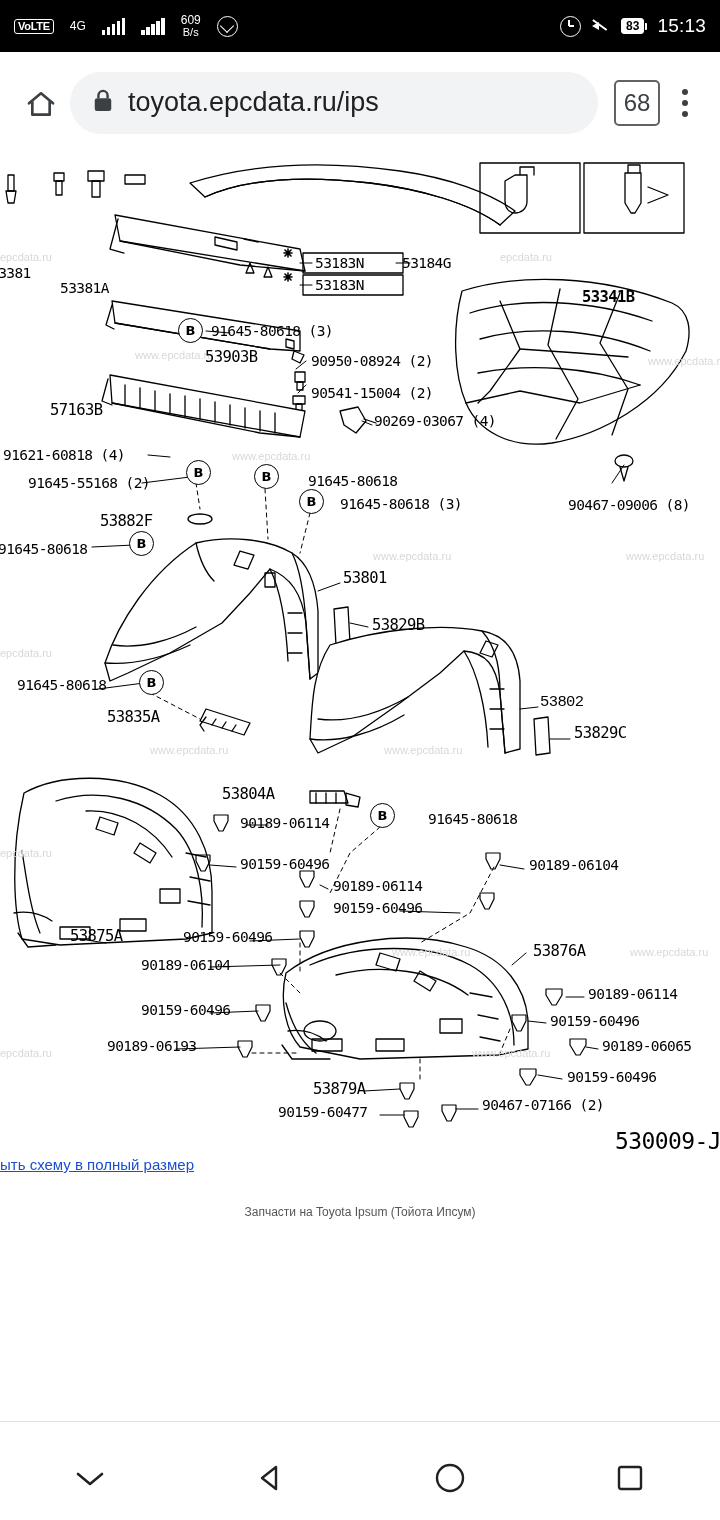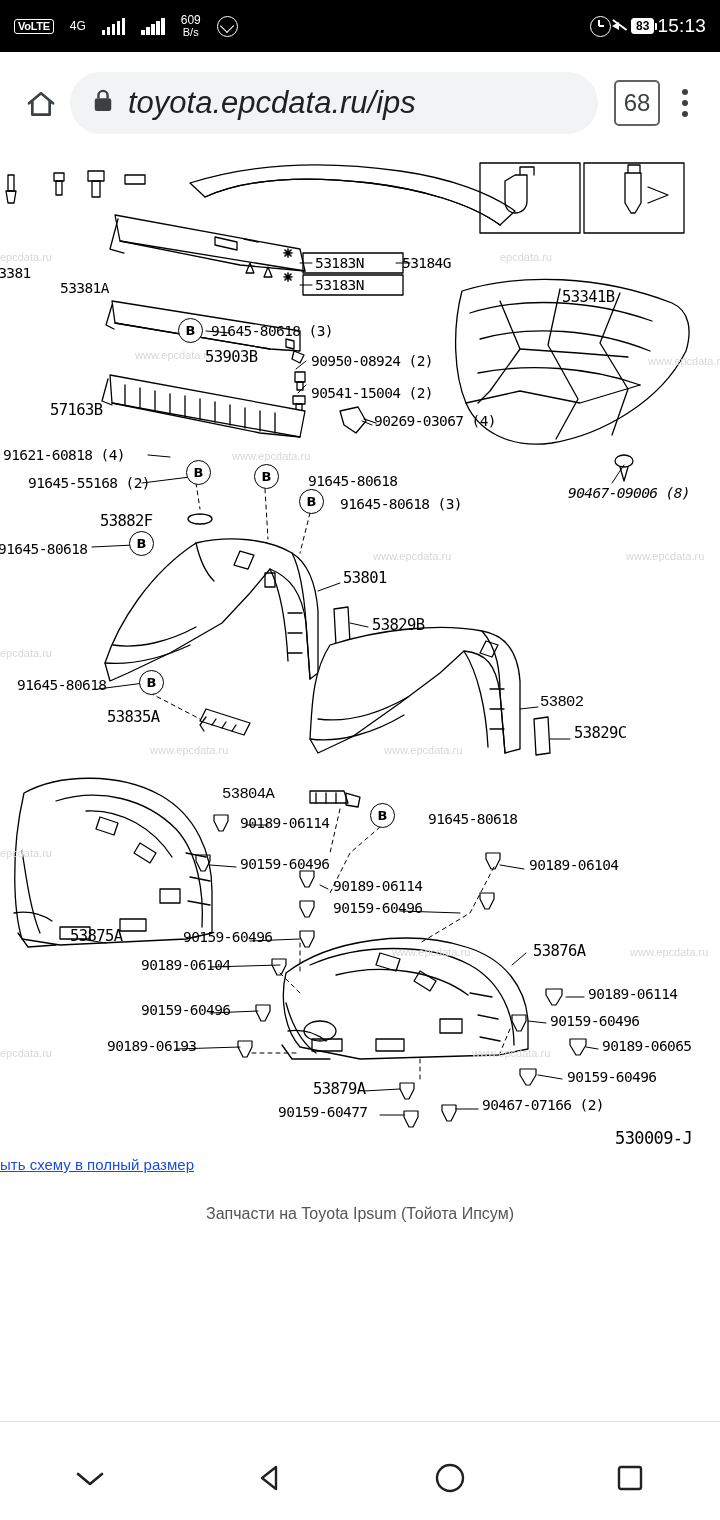--- a/index.html
+++ b/index.html
@@ -21,21 +21,21 @@
     top: 0; left: 0;
     width: 720px; height: 52px;
     background: #000;
     color: #fff;
     display: flex;
     align-items: center;
     box-sizing: border-box;
     padding: 0 14px;
   }
   .sb-left { display: flex; align-items: center; gap: 16px; }
-  .sb-right { display: flex; align-items: center; margin-left: auto; }
+  .sb-right { display: flex; align-items: center; gap: 10px; margin-left: auto; }
   .volte {
     border: 1.5px solid #fff;
     border-radius: 3px;
     font-size: 11px;
     font-weight: bold;
     padding: 1px 3px;
     line-height: 1;
     letter-spacing: -0.3px;
   }
   .net-label { font-size: 12px; line-height: 1; }
@@ -110,25 +110,24 @@
     background: #f1f3f4;
     border-radius: 31px;
     display: flex;
     align-items: center;
     padding: 0 22px;
     box-sizing: border-box;
     overflow: hidden;
   }
   .lock-icon { margin-right: 14px; flex: 0 0 auto; }
   .url-text {
-    font-size: 31px;
+    font-size: 27px;
     color: #202124;
     white-space: nowrap;
     overflow: hidden;
-    font-style: italic;
   }
   .tabcount {
     width: 42px; height: 42px;
     border: 2.5px solid #5f6368;
     border-radius: 5px;
     margin-left: 16px;
     display: flex; align-items: center; justify-content: center;
     font-size: 24px; color: #3c4043; font-weight: 500;
   }
   .menu-dots {
@@ -186,21 +185,21 @@
     left: 0; top: 1003px;
     font-size: 15px;
     color: #1a4fd0;
     text-decoration: underline;
     white-space: nowrap;
   }
   .caption {
     position: absolute;
     top: 1052px; left: 0; width: 720px;
     text-align: center;
-    font-size: 16px;
+    font-size: 12px;
     color: #555;
   }
   .hr-line {
     position: absolute;
     left: 0; top: 1268px; width: 720px; height: 1px; background: #e2e2e2;
   }
 
   
   .navbar {
     position: absolute;
@@ -492,62 +491,62 @@
   <div class="wm" style="left:392px; top:793px;">www.epcdata.ru</div>
   <div class="wm" style="left:630px; top:793px;">www.epcdata.ru</div>
   <div class="wm" style="left:0px; top:894px;">epcdata.ru</div>
   <div class="wm" style="left:472px; top:894px;">www.epcdata.ru</div>
 
   <div class="lbl" style="left:-10px; top:112px;">53381</div>
   <div class="lbl" style="left:37px;  top:127px;margin-left:23px;">53381A</div>
   <div class="lbl" style="left:315px; top:102px;">53183N</div>
   <div class="lbl" style="left:402px; top:102px;">53184G</div>
   <div class="lbl" style="left:315px; top:124px;">53183N</div>
-  <div class="lbl big" style="left:562px; top:135px;">53341B</div>
+  <div class="lbl big" style="left:582px; top:135px;font-weight:bold;">53341B</div>
   <div class="lbl" style="left:211px; top:170px;">91645-80618 (3)</div>
   <div class="lbl big" style="left:205px; top:195px;">53903B</div>
   <div class="lbl" style="left:311px; top:200px;">90950-08924 (2)</div>
   <div class="lbl" style="left:311px; top:232px;">90541-15004 (2)</div>
   <div class="lbl big" style="left:50px;  top:248px;">57163B</div>
   <div class="lbl" style="left:374px; top:260px;">90269-03067 (4)</div>
   <div class="lbl" style="left:3px;   top:294px;">91621-60818 (4)</div>
   <div class="lbl" style="left:28px;  top:322px;">91645-55168 (2)</div>
   <div class="lbl" style="left:308px; top:320px;">91645-80618</div>
   <div class="lbl" style="left:340px; top:343px;">91645-80618 (3)</div>
   <div class="lbl big" style="left:100px; top:359px;">53882F</div>
-  <div class="lbl" style="left:568px; top:332px;font-style:italic;">90467-09006 (8)</div>
+  <div class="lbl" style="left:568px; top:344px;">90467-09006 (8)</div>
   <div class="lbl" style="left:-2px;  top:388px;">91645-80618</div>
   <div class="lbl big" style="left:343px; top:416px;">53801</div>
   <div class="lbl big" style="left:372px; top:463px;">53829B</div>
   <div class="lbl big" style="left:540px; top:540px;font-family:Liberation Mono, monospace;">53802</div>
   <div class="lbl big" style="left:574px; top:571px;">53829C</div>
   <div class="lbl" style="left:17px;  top:524px;">91645-80618</div>
   <div class="lbl big" style="left:107px; top:555px;">53835A</div>
-  <div class="lbl big" style="left:222px; top:632px;font-family:Liberation Mono, monospace;">53804A</div>
+  <div class="lbl big" style="left:222px; top:632px;">53804A</div>
   <div class="lbl" style="left:428px; top:658px;">91645-80618</div>
   <div class="lbl" style="left:240px; top:662px;">90189-06114</div>
   <div class="lbl" style="left:529px; top:704px;">90189-06104</div>
   <div class="lbl" style="left:240px; top:703px;">90159-60496</div>
   <div class="lbl" style="left:333px; top:725px;">90189-06114</div>
   <div class="lbl" style="left:333px; top:747px;">90159-60496</div>
   <div class="lbl big" style="left:70px;  top:774px;">53875A</div>
   <div class="lbl" style="left:183px; top:776px;">90159-60496</div>
   <div class="lbl big" style="left:533px; top:789px;">53876A</div>
   <div class="lbl" style="left:141px; top:804px;">90189-06104</div>
   <div class="lbl" style="left:588px; top:833px;">90189-06114</div>
   <div class="lbl" style="left:141px; top:849px;">90159-60496</div>
   <div class="lbl" style="left:550px; top:860px;">90159-60496</div>
   <div class="lbl" style="left:602px; top:885px;">90189-06065</div>
   <div class="lbl" style="left:107px; top:885px;">90189-06193</div>
   <div class="lbl" style="left:567px; top:916px;">90159-60496</div>
   <div class="lbl big" style="left:313px; top:927px;">53879A</div>
   <div class="lbl" style="left:482px; top:944px;">90467-07166 (2)</div>
   <div class="lbl" style="left:278px; top:951px;">90159-60477</div>
 
-  <div class="lbl big" style="left:615px; top:975px; font-size:17px;">530009-J</div>
+  <div class="lbl big" style="left:615px; top:975px; font-size:23px;">530009-J</div>
 
   <a class="fulllink" href="#">ыть схему в полный размер</a>
   <div class="caption">Запчасти на Toyota Ipsum (Тойота Ипсум)</div>
   <div class="hr-line"></div>
 </div>
 
 <div class="navbar">
   <div class="nav-btn">
     <svg width="36" height="24" viewBox="0 0 36 24" fill="none" stroke="#202124" stroke-width="2.6" stroke-linecap="round" stroke-linejoin="round">
       <path d="M6 8 L18 18 L30 8"></path>

